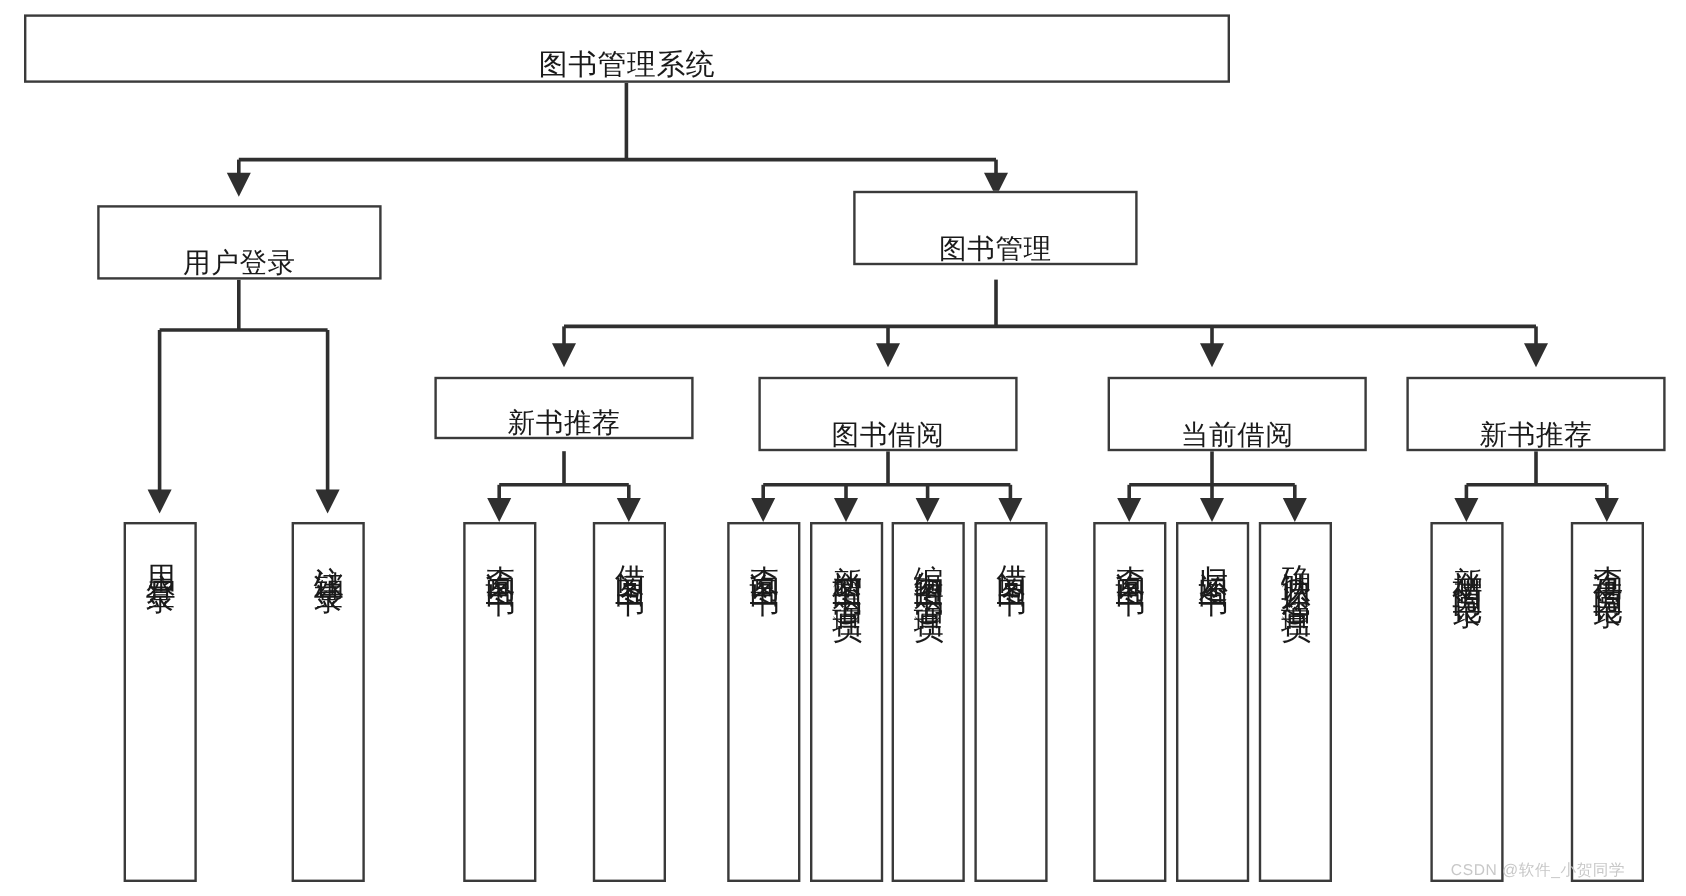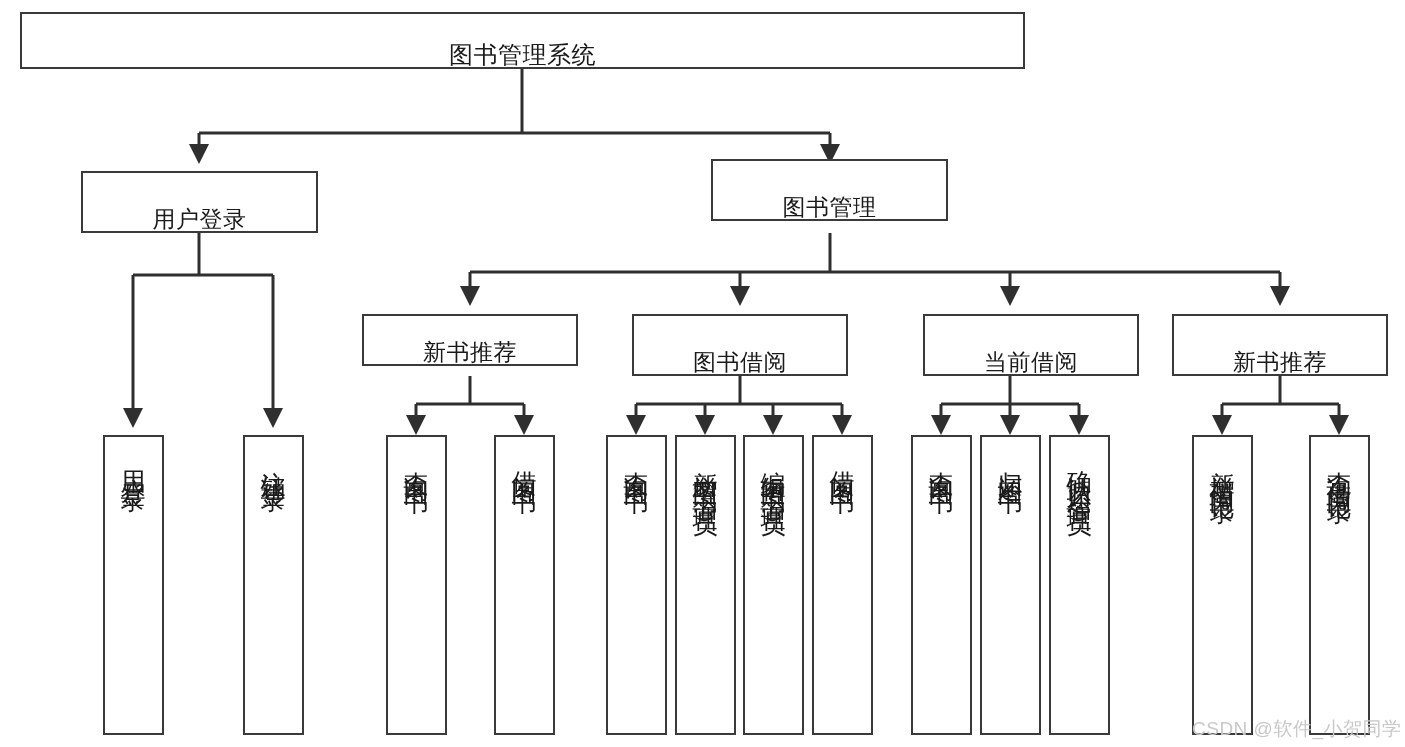--- a/index.html
+++ b/index.html
@@ -61,24 +61,25 @@
     text-orientation: upright;
     font-size: 25px;
     line-height: 1.28;
     letter-spacing: 6px;
     white-space: nowrap;
     -webkit-text-orientation: upright;
   }
   .watermark {
     position: absolute;
     color: #c8c8c8;
-    font-size: 19px;
+    font-size: 13px;
     white-space: nowrap;
     z-index: 3;
     letter-spacing: 0.5px;
+    padding-left: 17px;
   }
 </style>
 </head>
 <body>
 
 <div id="canvas">
 
   <svg id="edges" viewBox="0 0 1405 747" width="1405" height="747" xmlns="http://www.w3.org/2000/svg">
     <defs>
       <marker id="arrow" viewBox="0 0 12 12" refX="6" refY="6" markerWidth="8" markerHeight="8" orient="auto-start-reverse">

